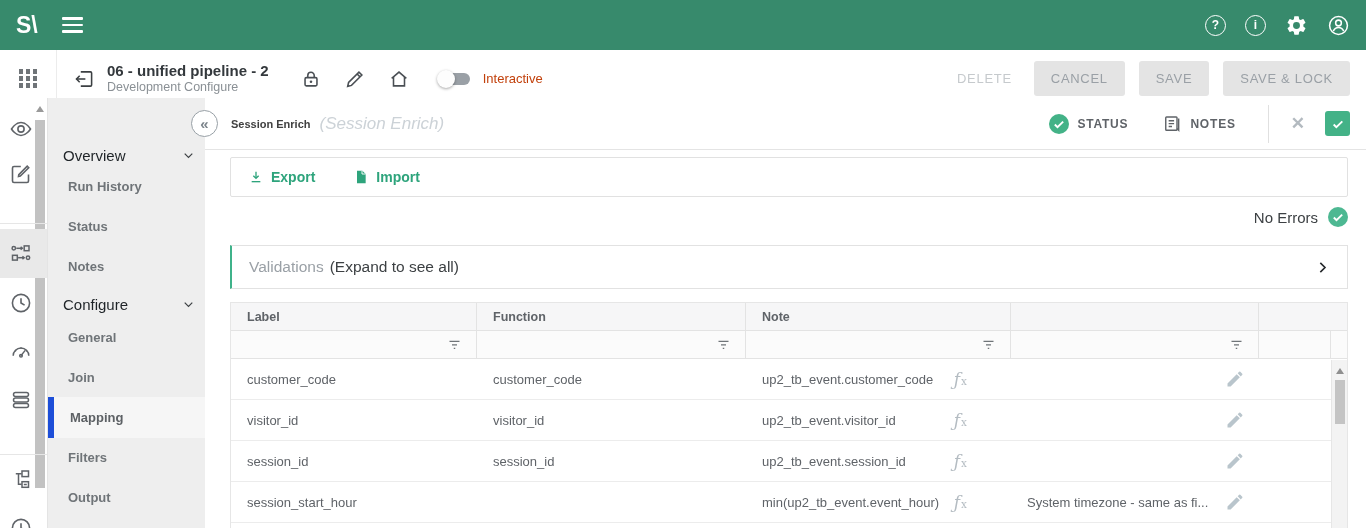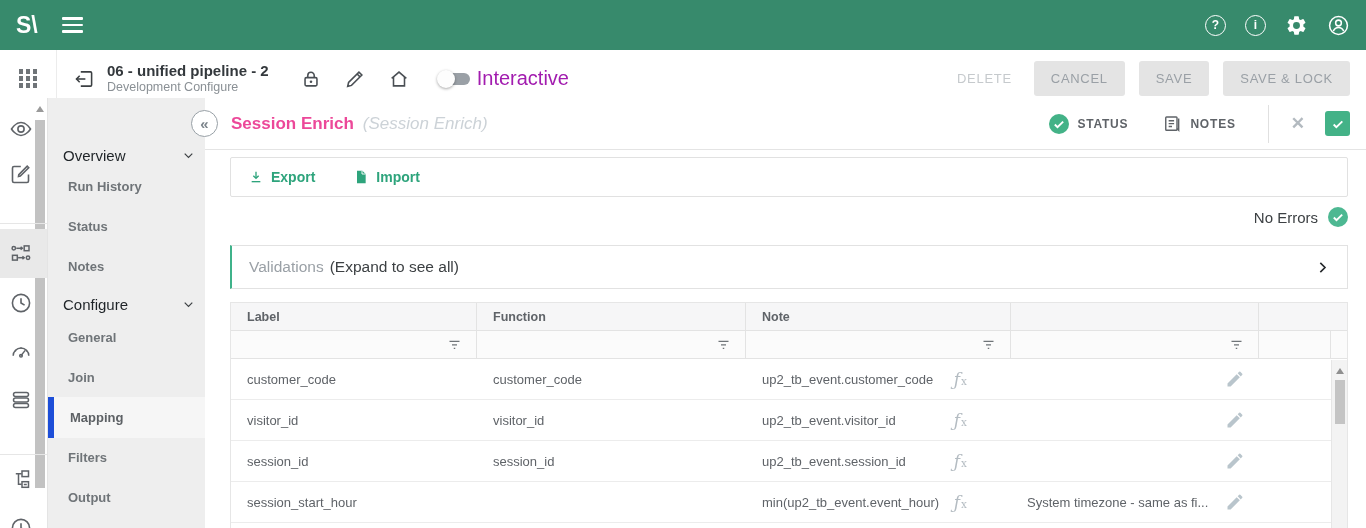--- a/index.html
+++ b/index.html
@@ -29,21 +29,21 @@
   .tb-svg { width:22px; height:22px; color:#3c4043; flex:none; }
   .wf-icon { margin:0 12px 0 16px; }
   .tb-titles { line-height:1.2; margin-right:20px; }
   .tb-title { font-size:15px; font-weight:bold; color:#33383c; }
   .tb-sub { font-size:12.5px; color:#8a9095; }
   .tb-ic { margin:0 11px; color:#4a4f54; }
   .toggle { margin-left:16px; position:relative; width:36px; height:20px; cursor:pointer; flex:none; }
   .toggle-track { position:absolute; left:3px; top:4px; width:30px; height:12px; background:#9aa0a6; border-radius:7px; }
   .toggle-knob { position:absolute; left:0; top:1px; width:18px; height:18px; background:#fdfdfd;
                  border-radius:50%; box-shadow:0 1px 3px rgba(0,0,0,.35); }
-  .toggle-label { font-size:20px; color:#a21caf; margin-left:4px; }
+  .toggle-label { font-size:13px; color:#c2410c; margin-left:10px; }
   .tb-actions { margin-left:auto; display:flex; align-items:center; gap:14px; padding-right:16px; }
   .btn-flat { color:#c6cacd; font-size:13px; letter-spacing:.7px; padding:9px 8px; cursor:pointer; }
   .btn { background:#e4e4e4; color:#9aa0a6; font-size:13px; letter-spacing:.7px;
          padding:10px 17px; border-radius:3px; cursor:pointer; }
 
   
   .rail { position:absolute; top:98px; left:0; width:48px; bottom:0; background:#fff;
           border-right:1px solid #e4e4e4; }
   .rail-active { position:absolute; left:0; top:131px; width:47px; height:49px; background:#e9e9e9; }
   .rail-div { position:absolute; left:0; width:47px; height:1px; background:#e6e6e6; }
@@ -63,21 +63,21 @@
              border-left:6px solid #1d4ed8; display:flex; align-items:center; cursor:pointer; }
   .nav-sel span { margin-left:16px; font-size:13px; font-weight:bold; color:#5d6165; }
 
   
   .main { position:absolute; top:98px; left:205px; right:0; bottom:0; background:#fff; }
   .detail-header { position:absolute; top:0; left:0; right:0; height:52px; border-bottom:1px solid #e4e4e4;
                    display:flex; align-items:center; padding-left:26px; }
   .back-circle { position:absolute; left:-14px; top:12px; width:27px; height:27px; background:#fff;
                  border:1.5px solid #98a0a6; border-radius:50%; display:flex; align-items:center;
                  justify-content:center; color:#7d858c; font-size:15px; font-weight:bold; cursor:pointer; z-index:3; }
-  .dh-title { font-size:17px; font-weight:bold; color:#ec4899; }
+  .dh-title { font-size:11px; font-weight:bold; color:#404040; }
   .dh-sub { font-size:17px; font-style:italic; color:#ccd2d7; margin-left:9px; }
   .dh-right { margin-left:auto; display:flex; align-items:center; padding-right:16px; }
   .dh-group { display:flex; align-items:center; gap:8px; cursor:pointer; }
   .dh-label { font-size:12px; color:#5f6368; letter-spacing:.8px; font-weight:bold; }
   .check-circle { width:20px; height:20px; flex:none; }
   .dh-div { width:1px; height:38px; background:#e0e0e0; margin:0 18px 0 32px; }
   .close-x { color:#b3bac0; font-size:17px; font-weight:bold; cursor:pointer; padding:0 4px; }
   .green-checkbox { margin-left:16px; width:25px; height:25px; background:#43b287; border-radius:3px;
                     display:flex; align-items:center; justify-content:center; cursor:pointer; }
   .green-checkbox svg { width:16px; height:16px; }

